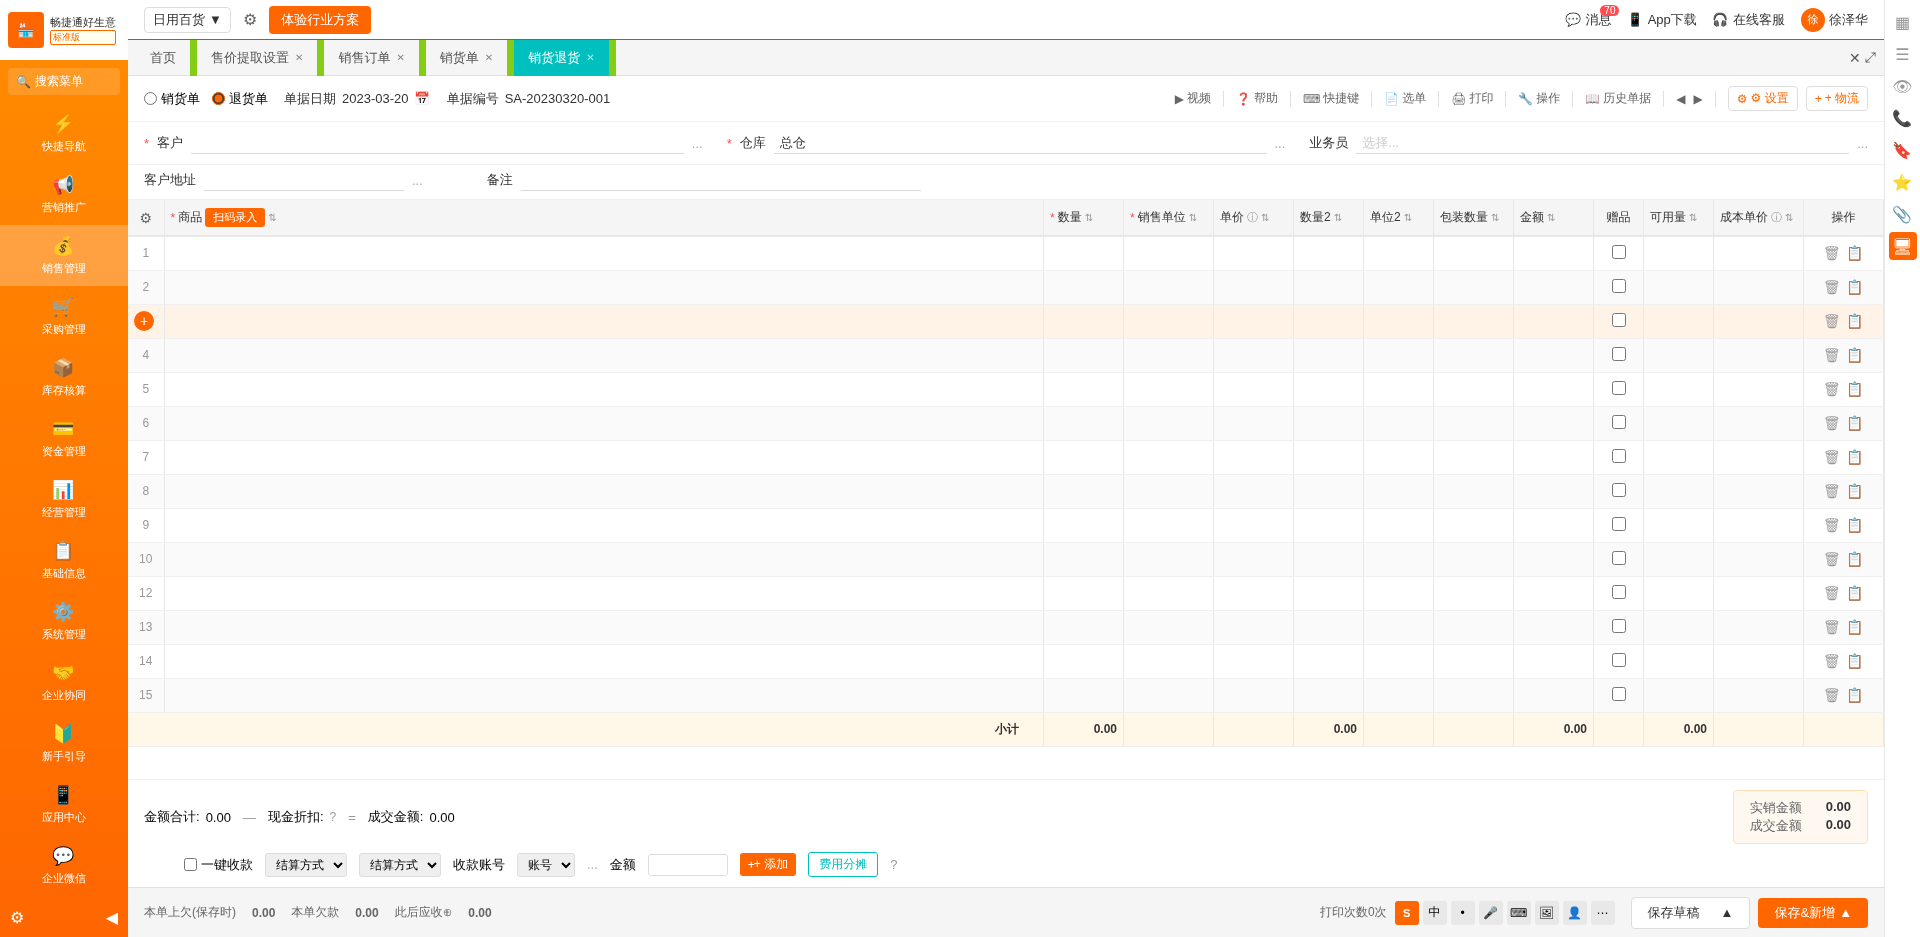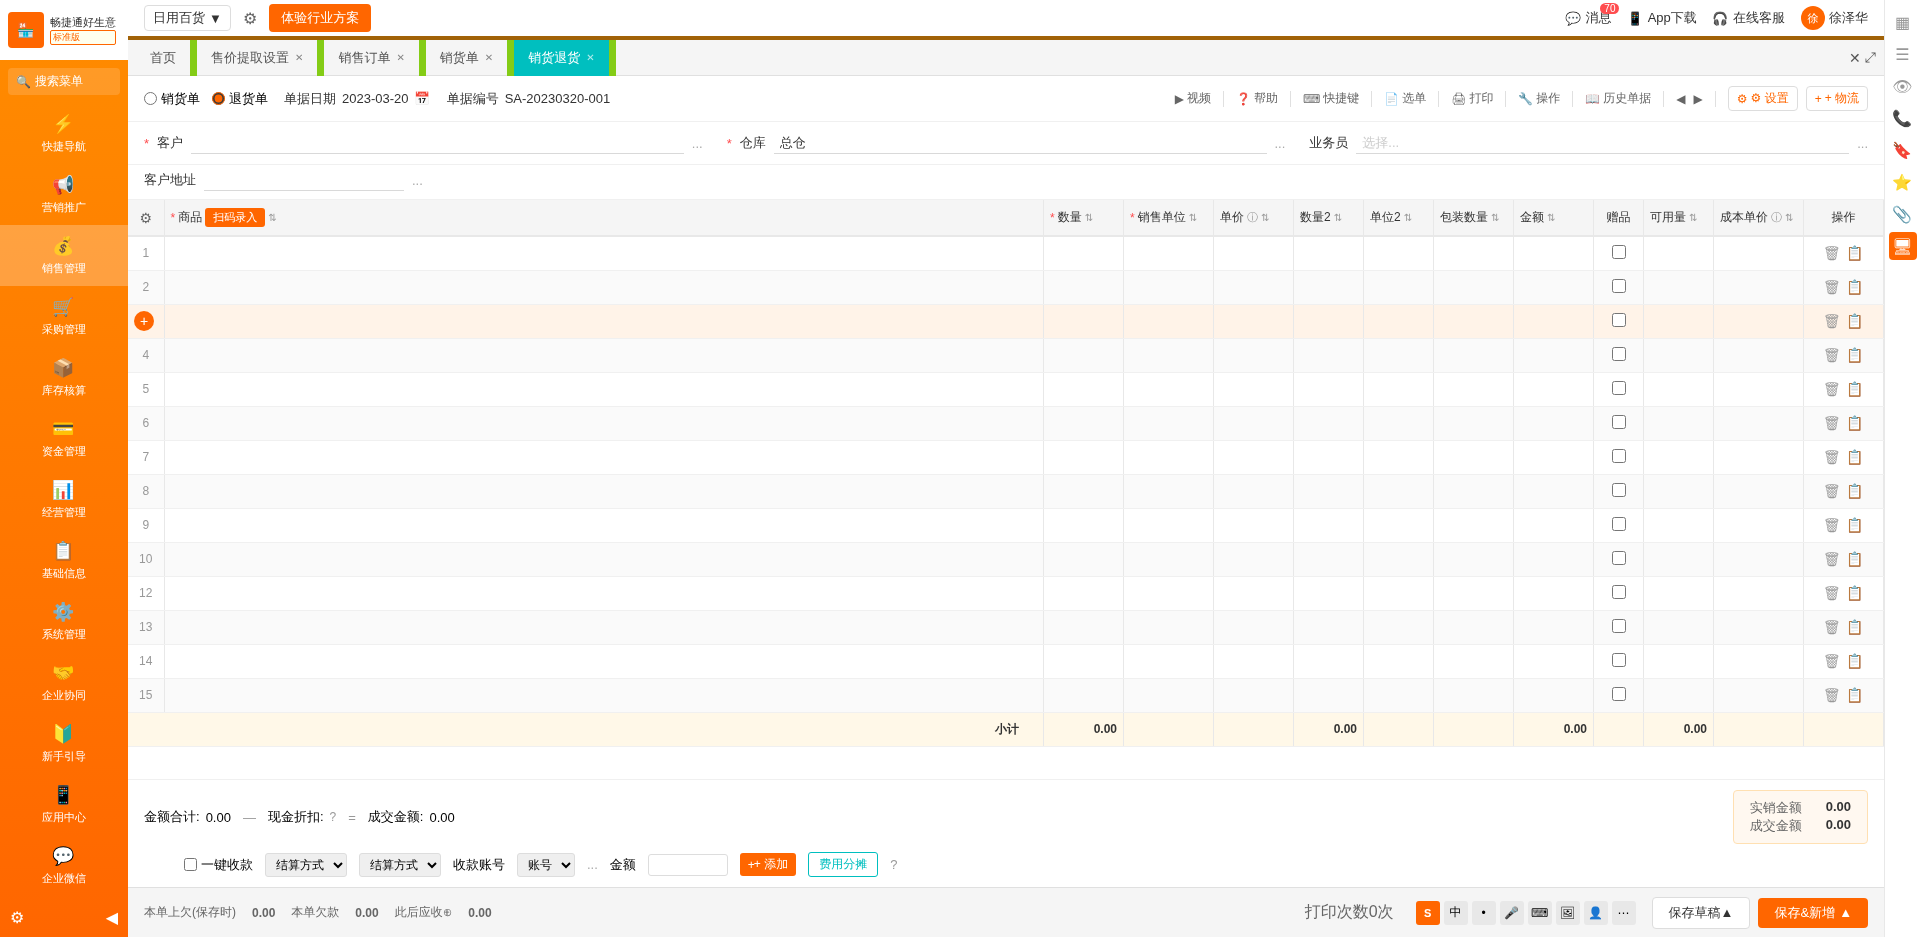--- a/index.html
+++ b/index.html
@@ -17,21 +17,21 @@
     .sidebar-item { display: flex; flex-direction: column; align-items: center; padding: 10px 0; cursor: pointer; color: #fff; gap: 4px; font-size: 11px; }
     .sidebar-item.active { background: rgba(255,255,255,0.25); }
     .sidebar-item-icon { font-size: 18px; }
     .sidebar-footer { padding: 10px; display: flex; justify-content: space-between; }
     .sidebar-footer-btn { color: #fff; background: none; border: none; cursor: pointer; font-size: 16px; }
 
     
     .main { flex: 1; display: flex; flex-direction: column; overflow: hidden; }
 
     
-    .topbar { height: 40px; background: #fff; display: flex; align-items: center; padding: 0 16px; border-bottom: 4px solid #a16207; gap: 12px; }
+    .topbar { height: 40px; background: #fff; display: flex; align-items: center; padding: 0 16px; border-bottom: 1px solid #a16207; gap: 12px; }
     .topbar-select { display: flex; align-items: center; gap: 4px; font-size: 13px; color: #333; cursor: pointer; border: 1px solid #ddd; border-radius: 4px; padding: 3px 8px; }
     .topbar-gear { color: #666; font-size: 16px; cursor: pointer; }
     .topbar-trial { background: #ff6600; color: #fff; border: none; border-radius: 4px; padding: 5px 12px; cursor: pointer; font-size: 13px; }
     .topbar-right { margin-left: auto; display: flex; align-items: center; gap: 16px; font-size: 13px; color: #333; }
     .topbar-msg { display: flex; align-items: center; gap: 4px; cursor: pointer; position: relative; }
     .badge { background: #ff4d4f; color: #fff; border-radius: 10px; padding: 0 4px; font-size: 10px; position: absolute; top: -6px; right: -8px; }
     .topbar-app, .topbar-service { display: flex; align-items: center; gap: 4px; cursor: pointer; }
     .topbar-user { display: flex; align-items: center; gap: 4px; cursor: pointer; }
     .avatar { width: 24px; height: 24px; border-radius: 50%; background: #ff6600; color: #fff; display: flex; align-items: center; justify-content: center; font-size: 11px; }
 
@@ -101,21 +101,21 @@
     .footer-select { border: 1px solid #ddd; border-radius: 3px; padding: 3px 6px; font-size: 12px; }
     .footer-input { border: 1px solid #ddd; border-radius: 3px; padding: 3px 6px; font-size: 12px; width: 80px; }
     .footer-add-btn { background: #ff6600; color: #fff; border: none; border-radius: 3px; padding: 3px 8px; cursor: pointer; font-size: 12px; display: flex; align-items: center; gap: 3px; }
     .footer-split-btn { background: #fff; color: #00bfbf; border: 1px solid #00bfbf; border-radius: 3px; padding: 3px 10px; cursor: pointer; font-size: 12px; }
     .footer-help { color: #999; cursor: pointer; }
 
     
     .bottom-bar { height: 50px; background: #f5f5f5; border-top: 1px solid #e0e0e0; display: flex; align-items: center; padding: 0 16px; gap: 16px; }
     .bottom-info { display: flex; align-items: center; gap: 16px; font-size: 12px; color: #666; flex: 1; }
     .bottom-actions { display: flex; align-items: center; gap: 8px; }
-    .btn-save-draft { background: #fff; border: 1px solid #ddd; border-radius: 4px; padding: 6px 16px; cursor: pointer; font-size: 13px; color: #333; display: flex; align-items: center; gap: 0; }
+    .btn-save-draft { background: #fff; border: 1px solid #ddd; border-radius: 4px; padding: 6px 16px; cursor: pointer; font-size: 13px; color: #333; display: flex; align-items: center; gap: 21px; }
     .btn-save-new { background: #ff6600; color: #fff; border: none; border-radius: 4px; padding: 6px 16px; cursor: pointer; font-size: 13px; display: flex; align-items: center; gap: 4px; }
 
     
     .right-summary { background: #fff8f0; border: 1px solid #ffe0b2; border-radius: 4px; padding: 8px 16px; font-size: 13px; }
     .summary-row { display: flex; justify-content: space-between; gap: 24px; }
     .summary-label { color: #666; }
     .summary-value { color: #333; font-weight: bold; }
 
     
     .right-panel { width: 36px; background: #fff; border-left: 1px solid #e8e8e8; display: flex; flex-direction: column; align-items: center; padding: 8px 0; gap: 4px; }
@@ -370,20 +370,24 @@
         <input type="text" class="form-field-input" placeholder="选择..." style="">
         <span class="form-field-dots">...</span>
       </div>
     </div>
     <div class="form-fields" style="padding-top:4px;padding-bottom:8px;">
       <div class="form-field-address">
         <span class="field-label">客户地址</span>
         <input type="text" class="form-field-input" placeholder="" style="min-width: 200px;">
         <span class="form-field-dots">...</span>
       </div>
+      <div class="form-field-address" style="margin-left:40px;">
+        <span class="field-label">备注</span>
+        <input type="text" class="form-field-input" placeholder="" style="min-width: 400px;">
+      </div>
     </div>
 
     <div class="table-container">
       <table>
         <thead>
           <tr>
             <th class="col-settings" style="width:36px;">
               <span class="col-gear">⚙</span>
             </th>
             <th style="min-width:160px;">
@@ -825,21 +829,21 @@
     <div class="bottom-bar">
       <div class="bottom-info">
         <span>本单上欠(保存时)</span>
         <span style="font-weight:bold;">0.00</span>
         <span>本单欠款</span>
         <span style="font-weight:bold;">0.00</span>
         <span>此后应收⊕</span>
         <span style="font-weight:bold;">0.00</span>
       </div>
       <div class="bottom-toolbar">
-        <span style="font-size:16px;color:#666;margin-right:18px;">打印次数0次</span>
+        <span style="font-size:12px;color:#666;margin-right:4px;">打印次数0次</span>
         <div class="bottom-tool-icon" style="background:#ff6600;color:#fff;font-size:11px;font-weight:bold;">S</div>
         <div class="bottom-tool-icon">中</div>
         <div class="bottom-tool-icon">•</div>
         <div class="bottom-tool-icon">🎤</div>
         <div class="bottom-tool-icon">⌨</div>
         <div class="bottom-tool-icon">🖼</div>
         <div class="bottom-tool-icon">👤</div>
         <div class="bottom-tool-icon">⋯</div>
       </div>
       <div class="bottom-actions">

